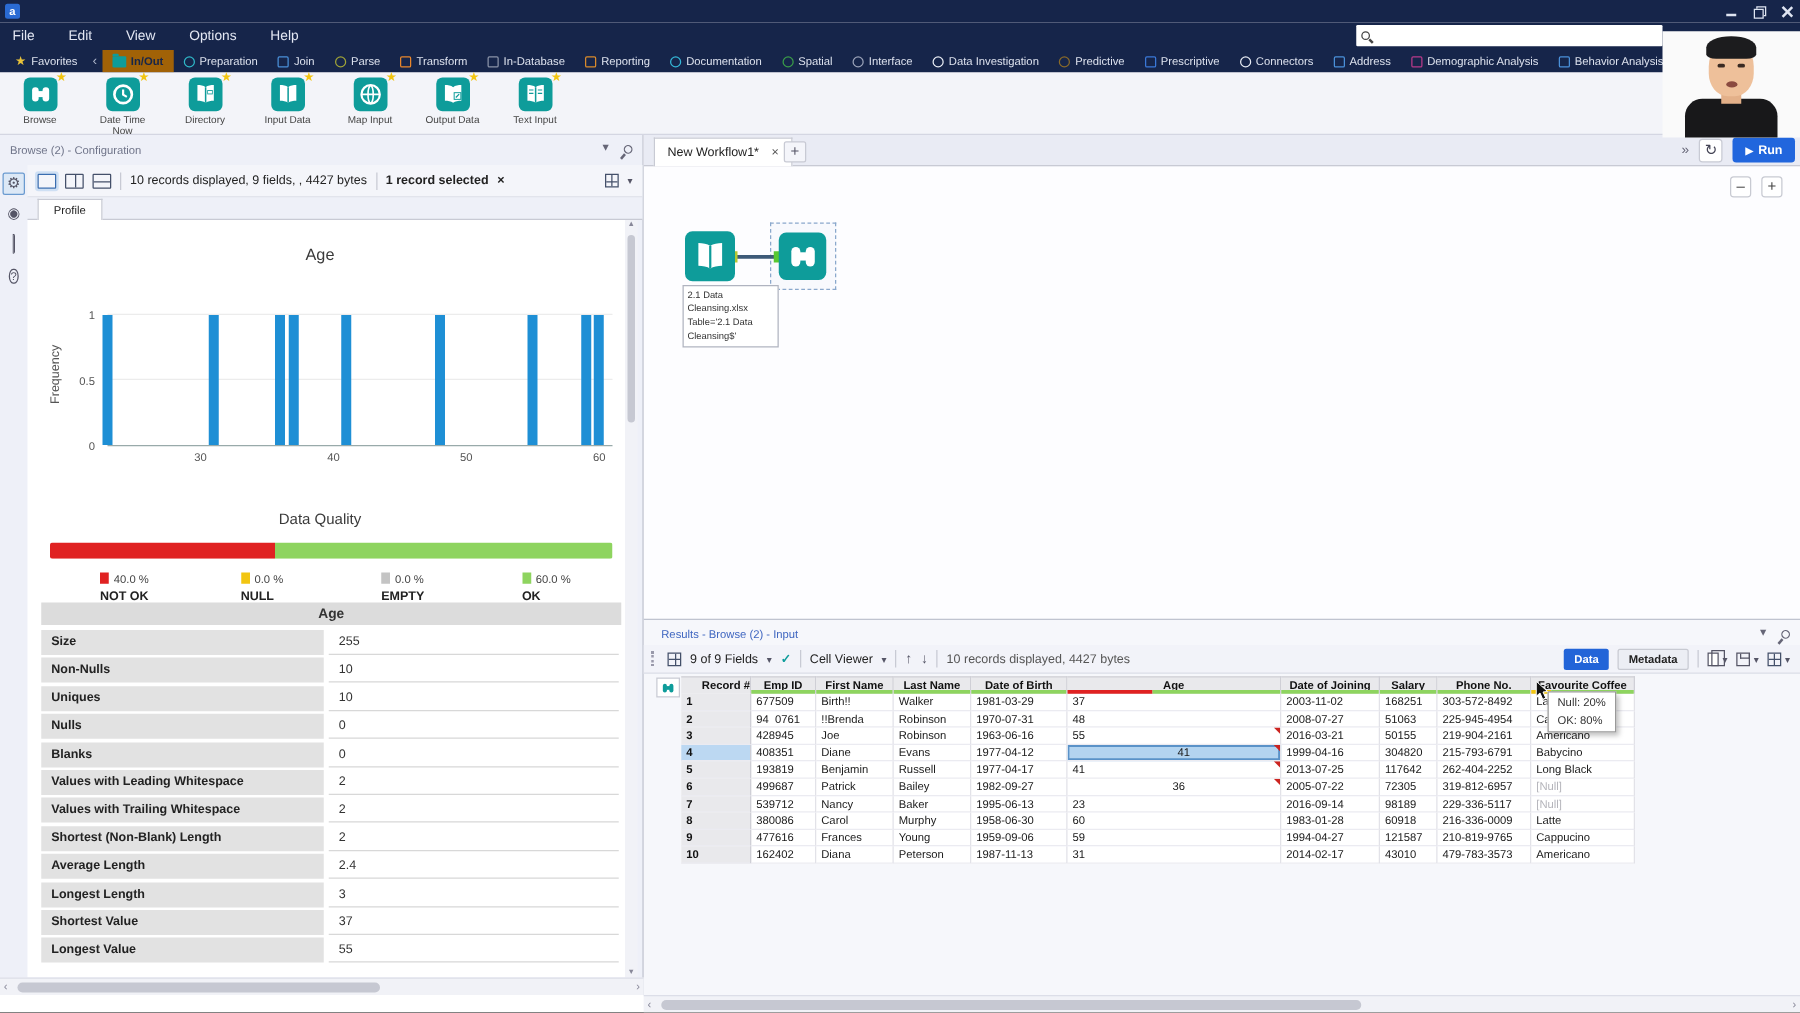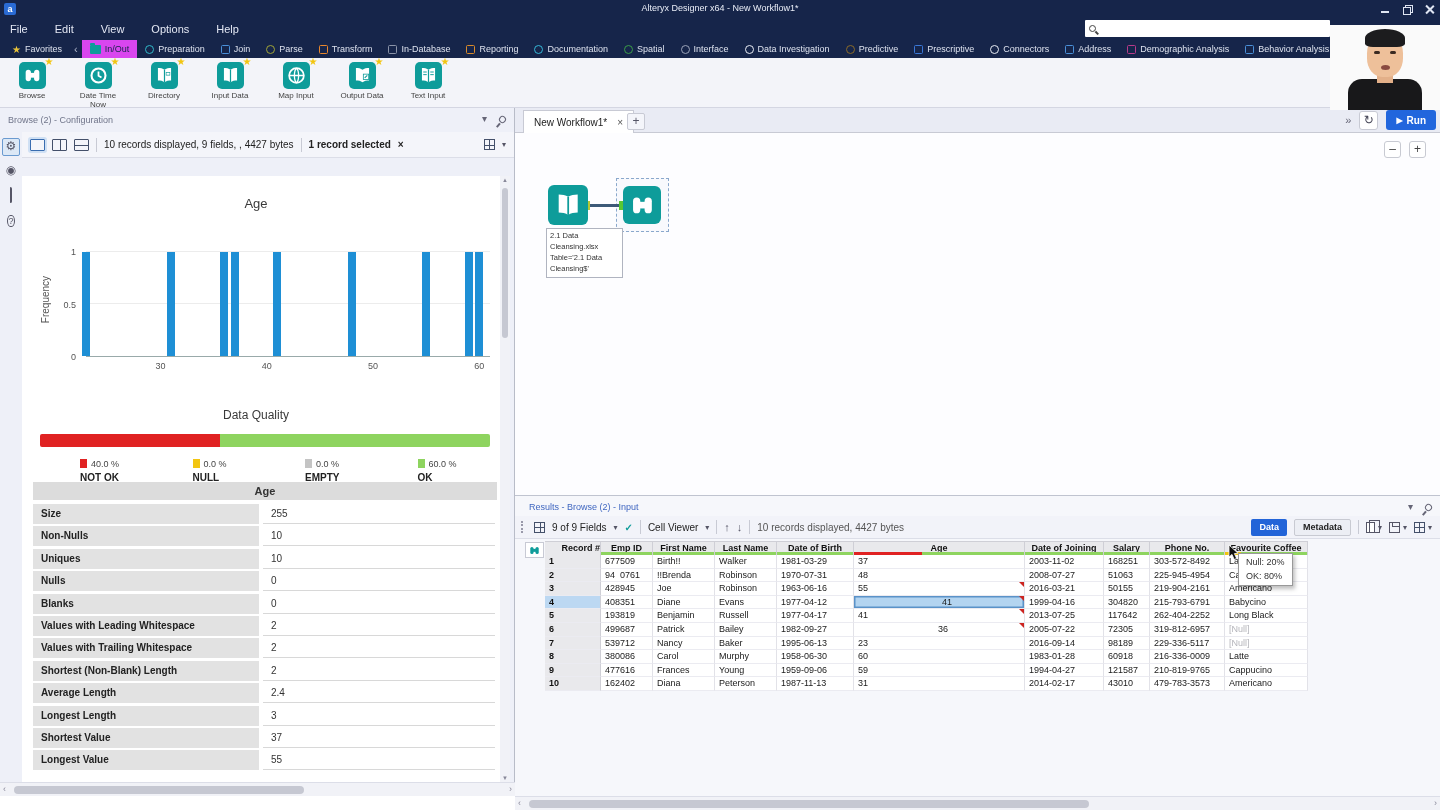--- a/index.html
+++ b/index.html
@@ -21,21 +21,21 @@
   
   #menubar{position:absolute;left:0;top:18px;width:1440px;height:22px;background:#16254a;display:flex;align-items:center;padding-left:10px}
   .mitem{color:#e4e8f4;font-size:11px;margin-right:27px;cursor:pointer}
   #search{position:absolute;left:1085px;top:2px;width:245px;height:17px;background:#fff;border-radius:1px;display:flex;align-items:center;padding-left:4px}
   .i-mag{width:7px;height:7px;border:1.5px solid #444;border-radius:50%;position:relative}
   .i-mag::after{content:"";position:absolute;left:5px;top:6px;width:4px;height:1.5px;background:#444;transform:rotate(45deg)}
   
   #ribbon{position:absolute;left:0;top:40px;width:1440px;height:18px;background:#16254a;display:flex;align-items:stretch;
           padding-left:4px;overflow:hidden;white-space:nowrap}
   .rtab{display:flex;align-items:center;gap:4px;padding:0 8px;font-size:9px;color:#dde2ee;cursor:pointer}
-  .rtab.active{background:#d946ef;color:#16254a;font-weight:normal}
+  .rtab.active{background:#a16207;color:#16254a;font-weight:bold}
   .rchev{color:#aeb6ca;font-size:11px;padding:0 4px;display:flex;align-items:center;cursor:pointer}
   .rticon{width:9px;height:9px;border:1.5px solid var(--c);flex:0 0 auto}
   .rticon.circle{border-radius:50%}
   .rticon.square{border-radius:1.5px}
   .rticon.star{border:none;width:auto;height:auto;color:#e8c23a;font-size:10px;line-height:9px}
   .rticon.folder{border:none;width:11px;height:9px;background:#0e9c9a;border-radius:1px;position:relative}
   .rticon.folder::before{content:"";position:absolute;left:0;top:-2px;width:5px;height:2px;background:#0e9c9a;border-radius:1px 1px 0 0}
   
   #palette{position:absolute;left:0;top:58px;width:1440px;height:50px;background:#f3f4f9;border-bottom:1px solid #d4d6e2;
            display:flex;gap:18px;padding-left:8px}
@@ -176,21 +176,20 @@
   .cam-eye{position:absolute;top:26px;width:6px;height:2.5px;background:#3a2a22;border-radius:2px}
   .cam-mouth{position:absolute;left:51px;top:40px;width:9px;height:5px;background:#8a4a40;border-radius:50%}
 </style>
 </head>
 <body>
 
 <div id="app">
 
   <div id="titlebar">
     <div id="appicon">a</div>
-    <div id="wintitle">Alteryx Designer x64 - New Workflow1*</div>
     <div id="winctl">
       <span class="wc wc-min"></span>
       <span class="wc wc-rest"></span>
       <span class="wc wc-close"></span>
     </div>
   </div>
 
   <div id="menubar">
     <div id="menu-items" style="display:flex">
         <span class="mitem">File</span>
@@ -382,20 +381,23 @@
       <span class="lay lay-cols"></span>
       <span class="lay lay-rows"></span>
       <span class="sep"></span>
       <span class="tb-text">10 records displayed, 9 fields, , 4427 bytes</span>
       <span class="sep"></span>
       <span class="tb-text" style="font-weight:bold">1 record selected</span>
       <span class="tb-text" style="font-weight:bold;cursor:pointer">×</span>
       <span class="spacer"></span>
       <span class="i-grid"></span>
       <span class="caret">▾</span>
+    </div>
+    <div id="cfg-tabrow">
+      <span class="cfg-tab">Profile</span>
     </div>
     <div id="cfg-content">
       <div id="chart-title">Age</div>
       <div id="ylabel">Frequency</div>
       <div id="yticks">
           <span class="ytick" style="bottom:0%">0</span>
           <span class="ytick" style="bottom:50%">0.5</span>
           <span class="ytick" style="bottom:100%">1</span>
         </div>
       <div id="plot">

